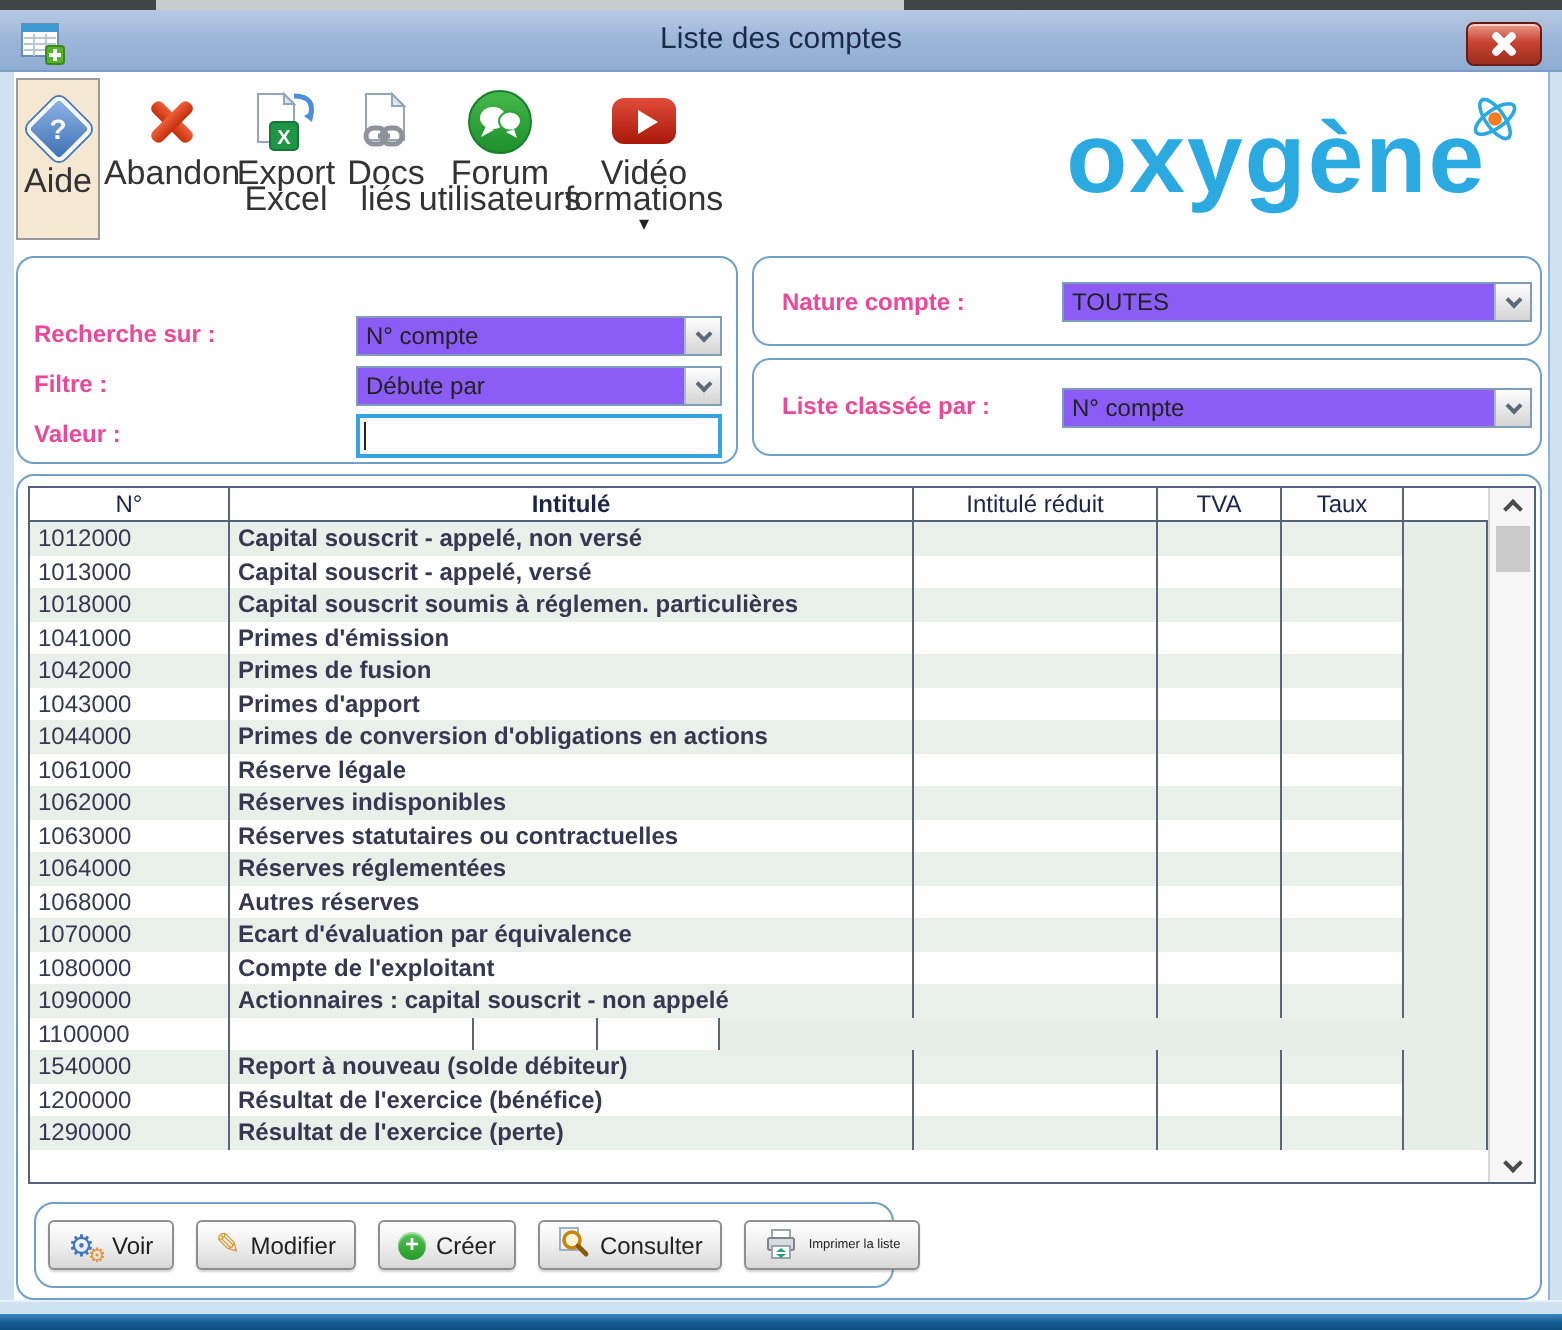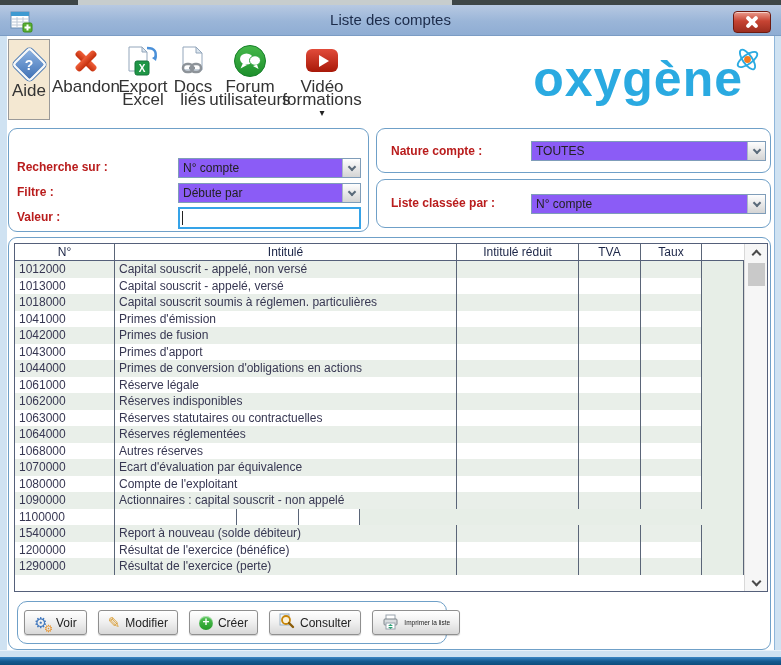--- a/index.html
+++ b/index.html
@@ -60,38 +60,38 @@
   
   #logo-text{position:absolute;right:38px;top:54px;font-size:50px;font-weight:bold;color:#2aaae1;
     letter-spacing:1px;line-height:1;}
   #logo-atom{position:absolute;right:20px;top:46px;}
 
   
   .panel{position:absolute;border:1px solid #6fa0c8;border-radius:9px;background:#fff;}
   #panel-search{left:8px;top:128px;width:361px;height:104px;}
   #panel-nature{left:376px;top:128px;width:395px;height:45px;}
   #panel-sort{left:376px;top:179px;width:395px;height:49px;}
-  .flabel{position:absolute;font-size:12px;font-weight:bold;color:#b91c1c;white-space:nowrap;}
+  .flabel{position:absolute;font-size:12px;font-weight:bold;color:#ec4899;white-space:nowrap;}
   .sel{position:absolute;border:1px solid #7f9db9;background:#8b5cf6;display:flex;align-items:stretch;height:20px;cursor:pointer;}
   .sel .sel-text{flex:1;font-size:12px;color:#222;padding:2px 0 0 4px;white-space:nowrap;overflow:hidden;}
   .sel .sel-btn{width:18px;background:linear-gradient(#fefefe,#d4d4d4);border-left:1px solid #a9b8c6;
     display:flex;align-items:center;justify-content:center;}
   .chev{width:6px;height:6px;border-right:2px solid #5a6a7a;border-bottom:2px solid #5a6a7a;
     transform:rotate(45deg);margin-top:-3px;}
   #value-input{position:absolute;left:169px;top:78px;width:183px;height:22px;border:2px solid #35a3e8;
     background:#fff;font-size:12px;padding:0 3px;outline:none;}
   .caret-bar{position:absolute;left:173px;top:82px;width:1px;height:14px;background:#222;}
 
   
   #panel-grid{left:8px;top:237px;width:763px;height:413px;}
   #table{position:absolute;left:5px;top:5px;width:754px;height:349px;border:1px solid #55607a;display:flex;}
   #table-main{width:729px;display:flex;flex-direction:column;background:#fff;}
   #thead{display:flex;height:17px;border-bottom:1px solid #55607a;background:#fff;}
   .hcell{font-size:12px;color:#1b2547;text-align:center;line-height:16px;border-right:1px solid #5a6578;overflow:hidden;}
-  .c-num{width:100px;}  .c-label{width:342px;} .c-reduit{width:122px;} .c-tva{width:62px;} .c-taux{width:61px;}
+  .c-num{width:100px;}  .c-label{width:342px;font-weight:bold;} .c-reduit{width:122px;} .c-tva{width:62px;} .c-taux{width:61px;}
   .c-fill{flex:1;border-right:none;}
   #tbody{height:330px;overflow:hidden;}
   .trow{display:flex;height:16.5px;cursor:default;}
   .trow:nth-child(odd){background:#e9efe9;}
   .trow:nth-child(even){background:#fff;}
   .trow.selected{background:#a8bbd8;border-bottom:1px solid #8fa3c4;}
   .tcell{font-size:12px;color:#373752;line-height:16px;border-right:1px solid #5a6578;overflow:hidden;white-space:nowrap;padding-left:4px;}
   .trow .c-fill{background:#e7eee7;}
   .trow.selected .c-fill{background:#e7eee7;}
   #scrollbar{width:23px;background:#f6f6f6;border-left:1px solid #d8d8d8;display:flex;flex-direction:column;align-items:center;}

